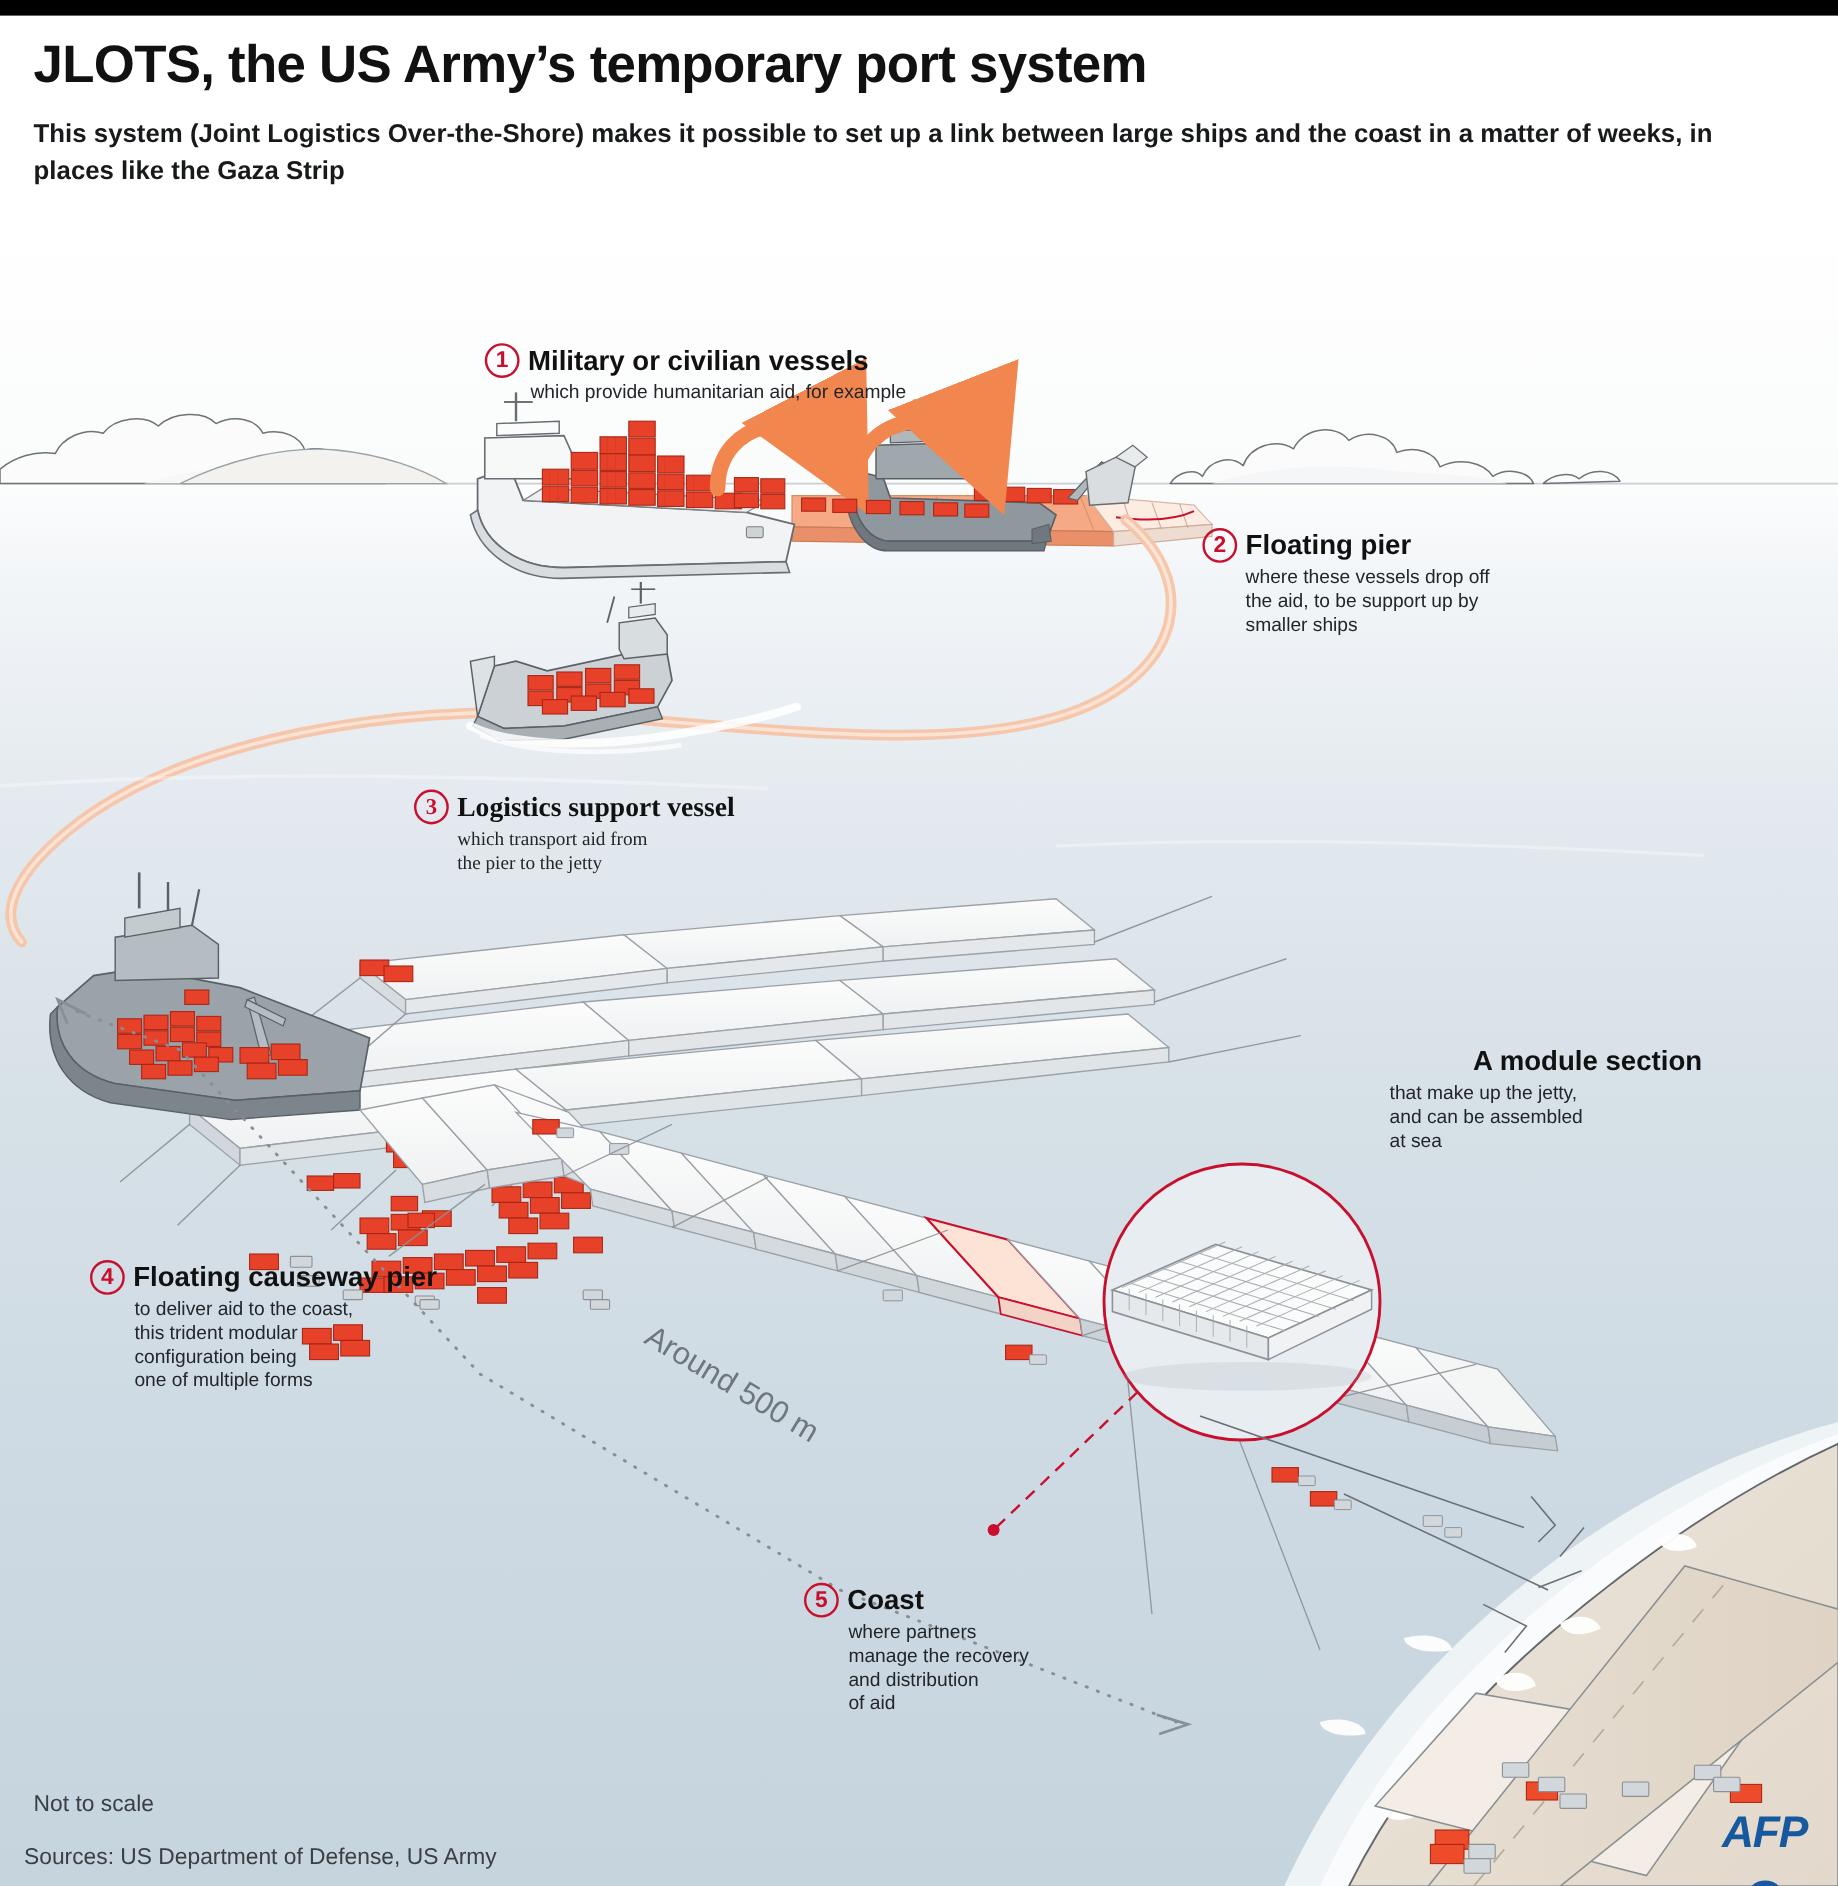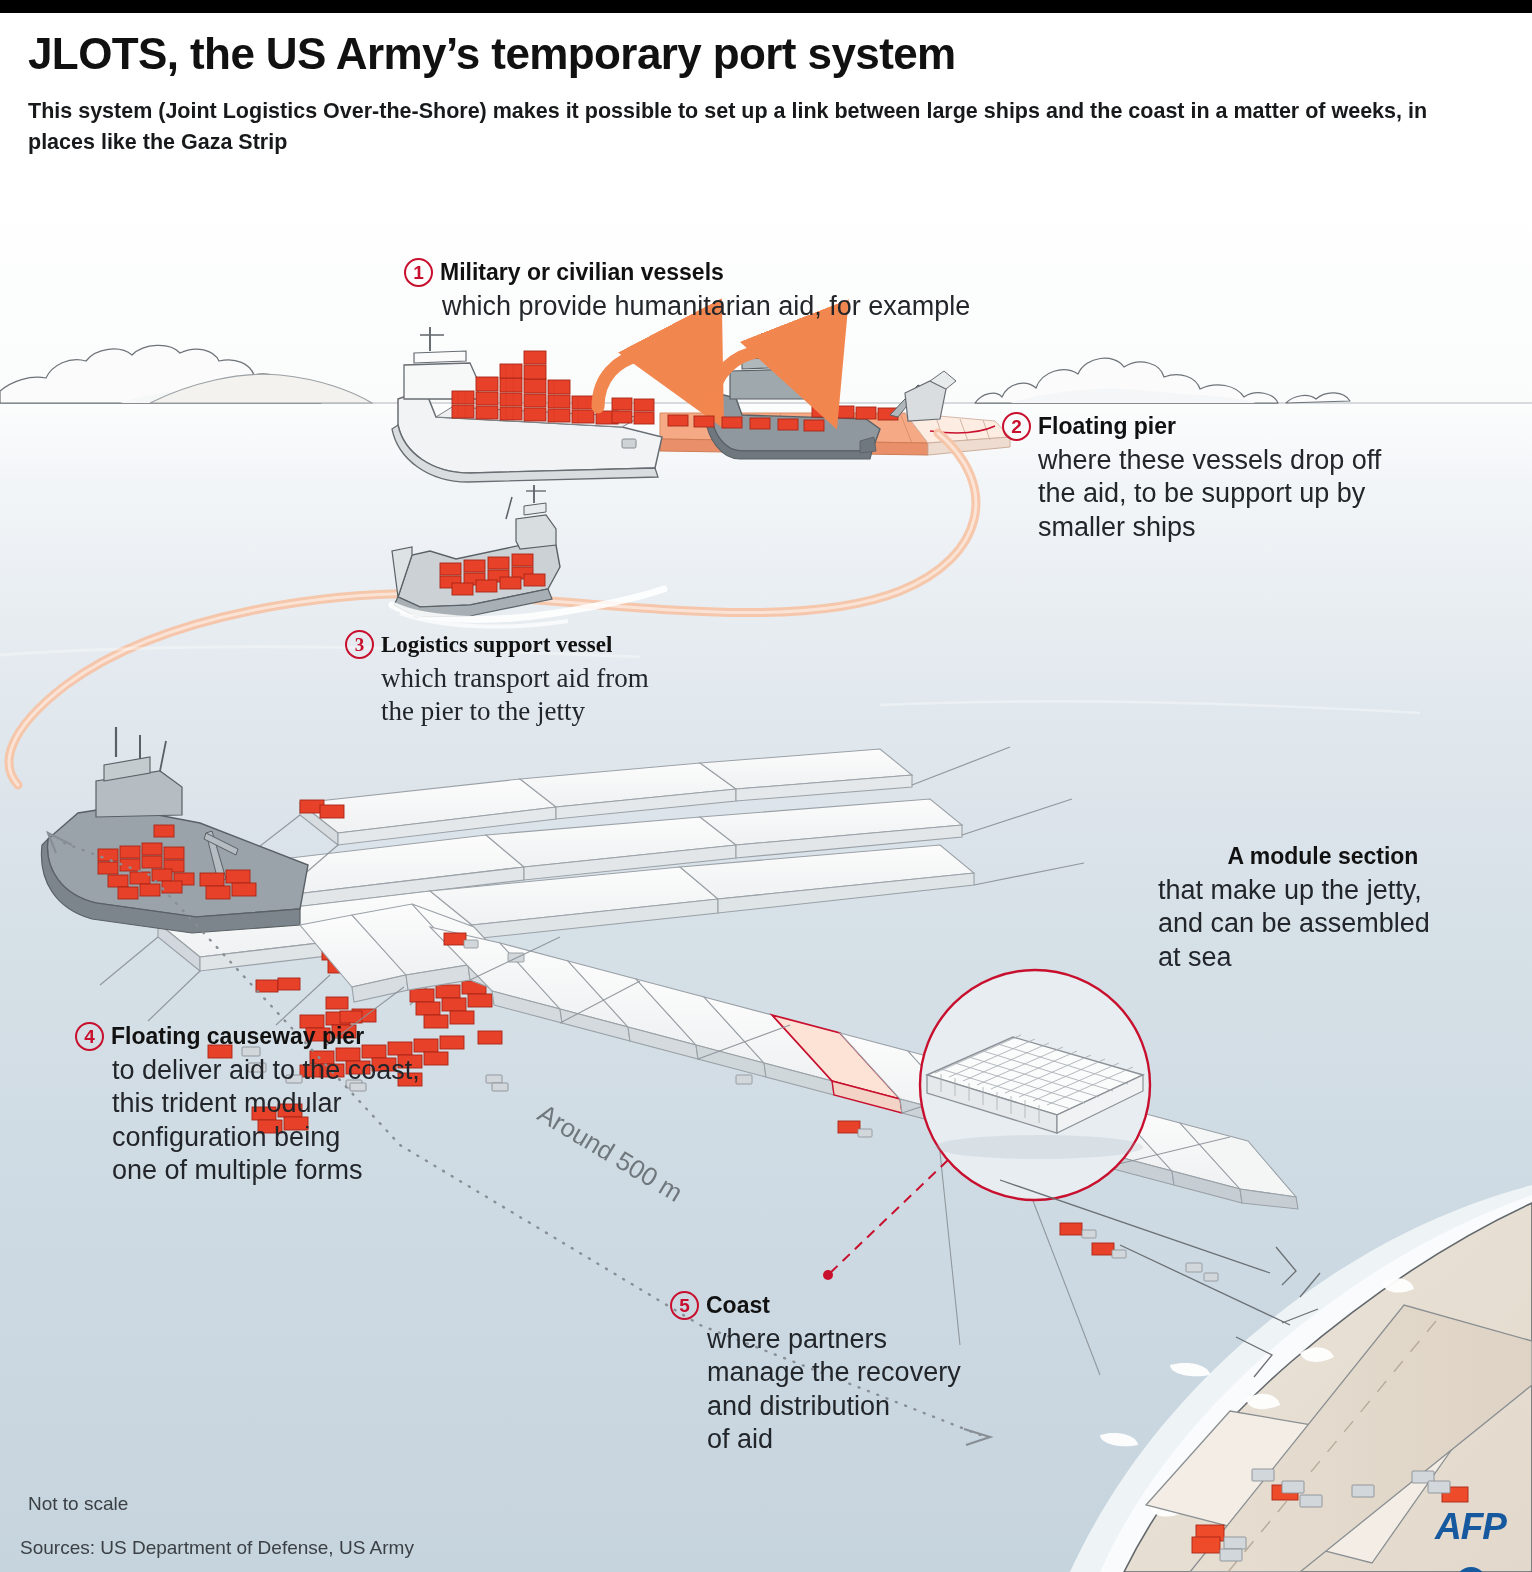--- a/index.html
+++ b/index.html
@@ -24,32 +24,32 @@
   .subtitle {
     position:absolute; left:28px; top:83px; width:1420px;
     font-size:21.5px; font-weight:700; line-height:1.42; color:#17191b;
   }
 
   
   .scene { position:absolute; left:0; top:185px; width:1532px; height:1387px; z-index:5; }
   .svgfull { position:absolute; left:0; top:0; width:1532px; height:1387px; display:block; }
 
   
-  .callout { position:absolute; z-index:25; }
+  .callout { position:absolute; z-index:25;margin-top:28px; }
   .cnum {
     display:inline-block; width:29px; height:29px; border:2px solid #C8102E;
     border-radius:50%; color:#C8102E; font-size:19px; font-weight:700;
     text-align:center; line-height:25px; vertical-align:top;
   }
   .chead {
     font-size:23px; font-weight:700; color:#111; vertical-align:top;
     line-height:29px; padding-left:7px;
   }
   .cbody {
-    font-size:27px; font-weight:400; color:#22262a; line-height:1.24;
+    font-size:16px; font-weight:400; color:#22262a; line-height:1.24;
   }
   .crow { white-space:nowrap; }
 
   
   #c1 { left:404px; top:258px; }
   #c1 .cbody { padding-left:38px; padding-top:3px; }
   #c2 { left:1002px; top:412px; }
   #c2 .cbody { padding-left:36px; padding-top:3px; }
   #c3 { left:345px; top:630px;font-family:Liberation Serif, serif; }
   #c3 .cbody { padding-left:36px; padding-top:3px; }

